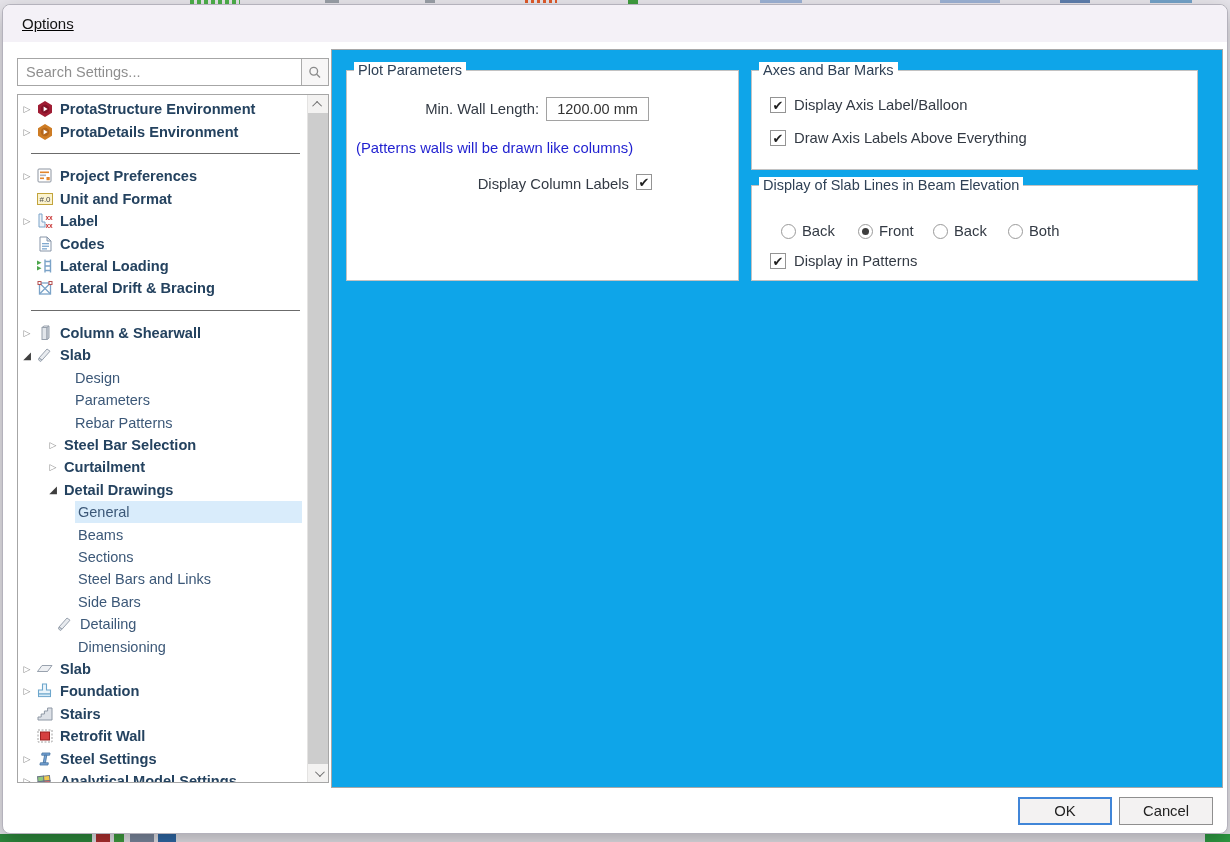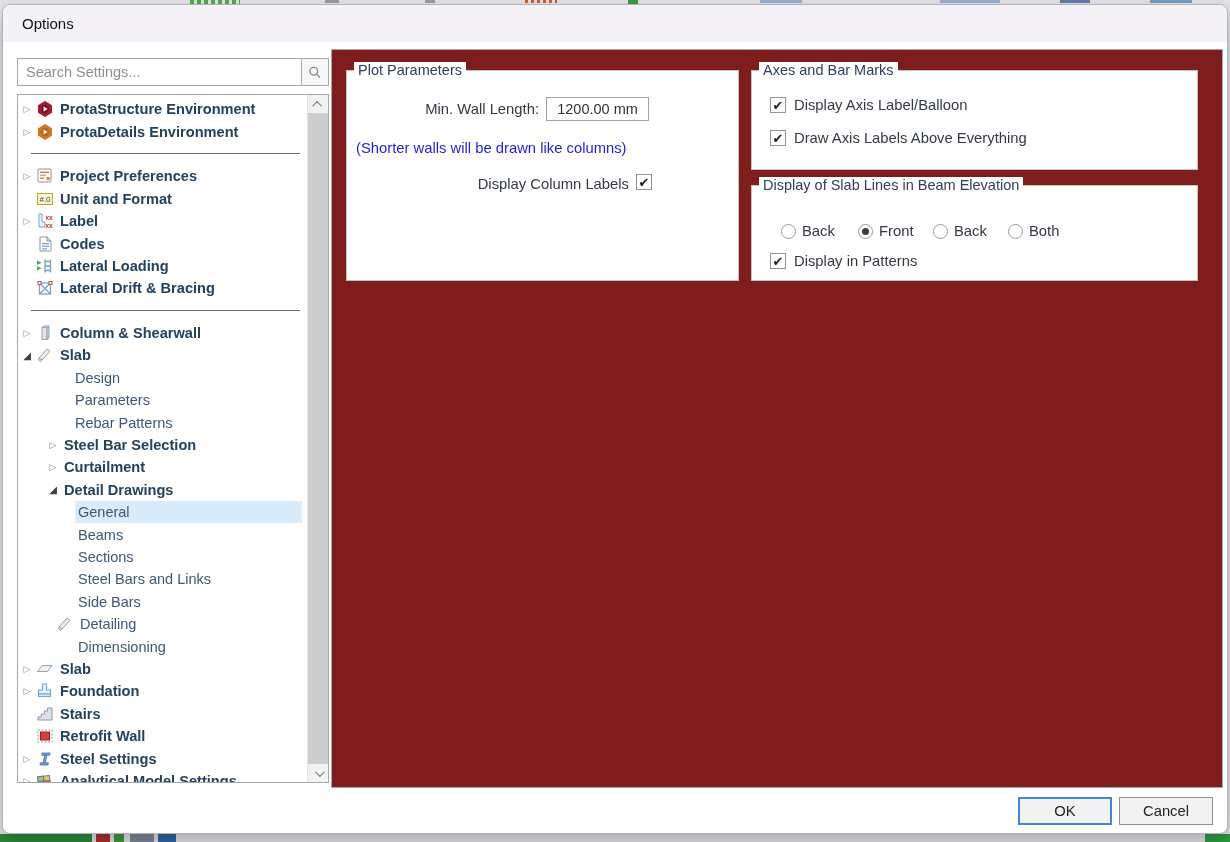--- a/index.html
+++ b/index.html
@@ -7,21 +7,21 @@
   body { background:#e7e5eb; font-family:"Liberation Sans", sans-serif; position:relative; }
 
   
   .bgmark { position:absolute; }
 
   
   .dialog { position:absolute; left:2px; top:4px; width:1226px; height:830px;
     background:#fff; border:1px solid #b4b2bc; border-radius:8px;
     box-shadow:0 8px 22px rgba(0,0,0,.28); overflow:hidden; }
   .titlebar { height:37px; background:#f4f1f7; border-radius:7px 7px 0 0;
-    display:flex; align-items:center; padding-left:19px; }
+    display:flex; align-items:center; padding-left:19px;text-decoration:underline; }
   .titlebar .title { font-size:15px; color:#141414; }
 
   
   .searchbox { position:absolute; left:14px; top:53px; width:312px; height:28px;
     border:1px solid #a6a6a6; background:#fff; display:flex; }
   .searchbox input { flex:1; border:0; outline:none; padding:0 8px; font-size:14.5px;
     font-family:"Liberation Sans",sans-serif; color:#444; }
   .searchbox input::placeholder { color:#8f8f8f; }
   .searchbtn { width:27px; border-left:1px solid #ababab; background:#f7f6f6;
     display:flex; align-items:center; justify-content:center; cursor:pointer; }
@@ -53,21 +53,21 @@
   .vsb .arr { position:absolute; left:0; width:21px; height:18px; display:flex;
     align-items:center; justify-content:center; cursor:pointer; }
   .vsb .arr.up { top:0; } .vsb .arr.dn { bottom:0; }
   .chev { width:7px; height:7px; border-left:1.6px solid #6f6f6f; border-top:1.6px solid #6f6f6f; }
   .chev.up { transform:rotate(45deg) translateY(2px); }
   .chev.dn { transform:rotate(225deg) translateY(2px); }
   .vsb .thumb { position:absolute; left:0; right:0; top:18px; bottom:18px; background:#cdcdcd; cursor:pointer; }
 
   
   .mainpanel { position:absolute; left:328px; top:44px; width:892px; height:739px;
-    border:1px solid #a8a8a8; background:#7f1d1d; }
+    border:1px solid #a8a8a8; background:#0ea5e9; }
   .groupbox { position:absolute; border:1px solid #c2c2c2; background:#fff; }
   .gtitle { position:absolute; top:-9px; left:7px; background:#fff; padding:0 4px;
     font-size:14.5px; color:#2f4156; white-space:nowrap; }
 
   .gb-plot { left:14px; top:20px; width:393px; height:211px; }
   .gb-axes { left:419px; top:20px; width:447px; height:100px; }
   .gb-slab { left:419px; top:135px; width:447px; height:96px; }
 
   .flabel { position:absolute; font-size:14.8px; color:#333a44; }
   .mwl-label { top:30px; left:0; width:192px; text-align:right; }
@@ -420,21 +420,21 @@
         </div>
     </div>
   </div>
 
   <div class="mainpanel">
 
     <div class="groupbox gb-plot">
       <span class="gtitle">Plot Parameters</span>
       <span class="flabel mwl-label">Min. Wall Length:</span>
       <input class="mwl-input" value="1200.00 mm" style="">
-      <span class="note">(Shorter walls will be drawn like columns)</span>
+      <span class="note">(Patterns walls will be drawn like columns)</span>
       <span class="flabel dcl-label">Display Column Labels</span>
       <span class="checkbox dcl-check checked"></span>
     </div>
 
     <div class="groupbox gb-axes">
       <span class="gtitle">Axes and Bar Marks</span>
       <div class="checkline" style="left:18px;top:26px">
         <span class="checkbox checked"></span>
         <span>Display Axis Label/Balloon</span>
       </div>

